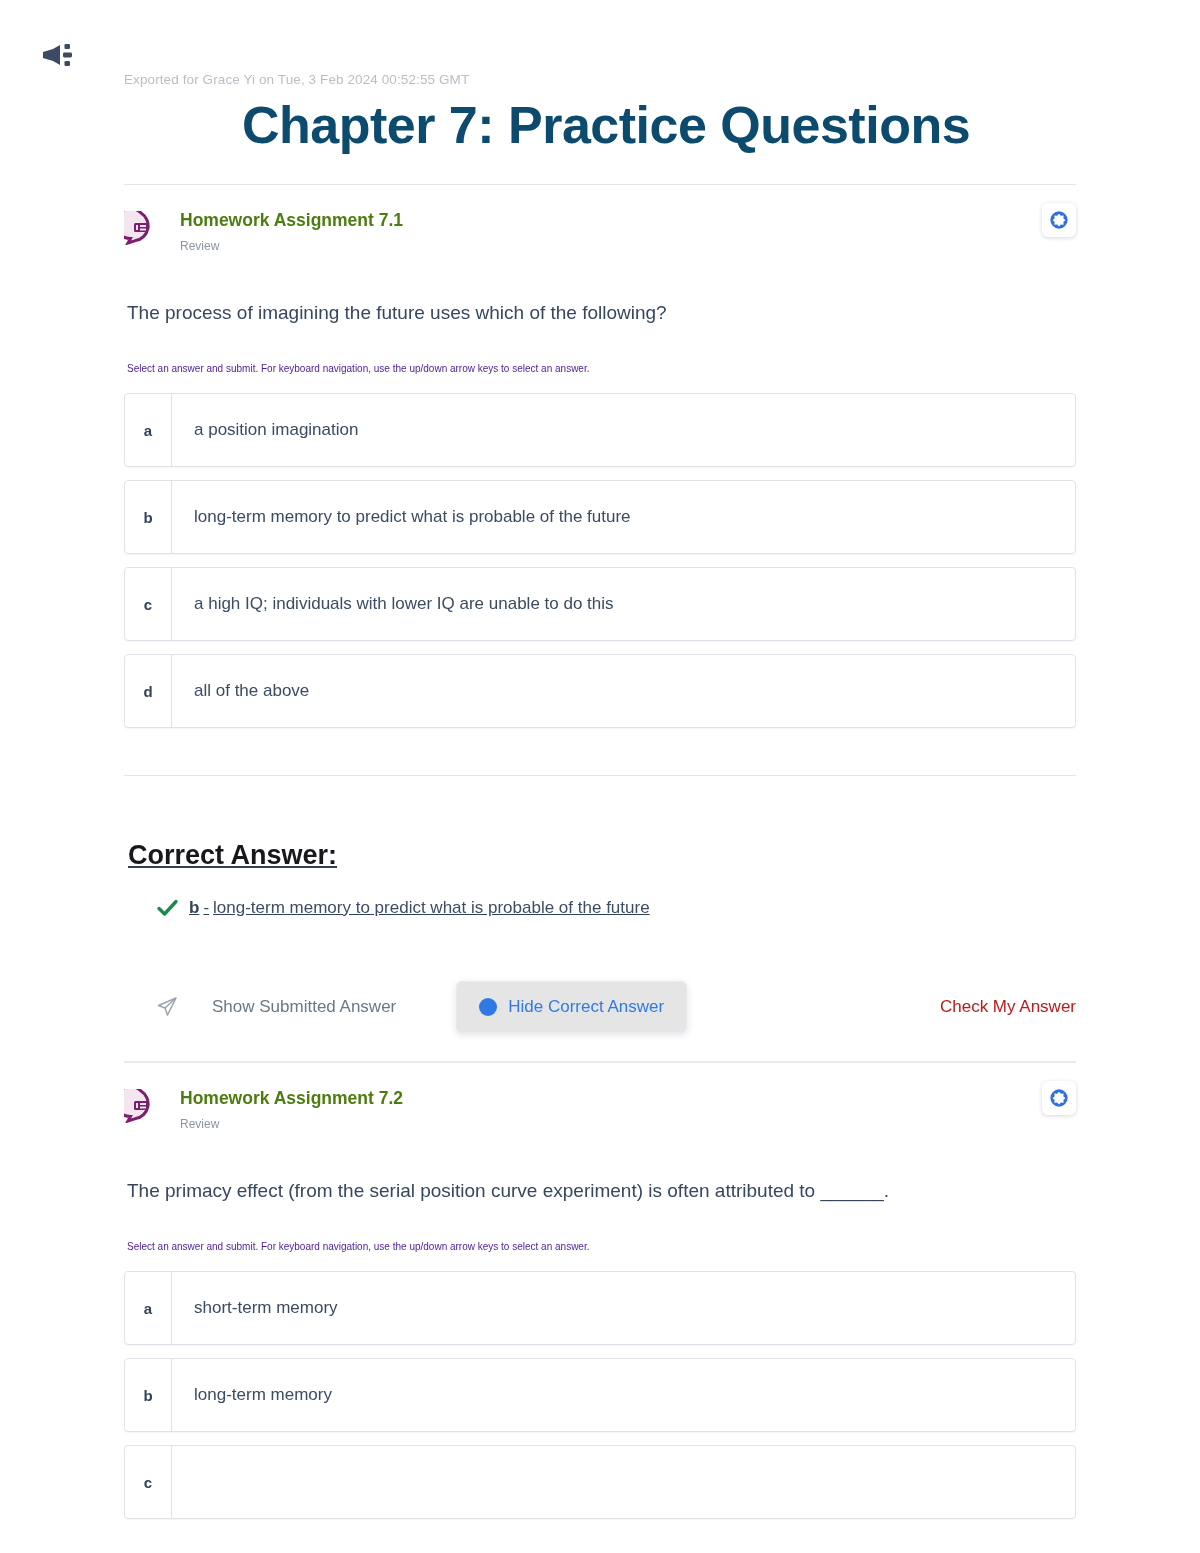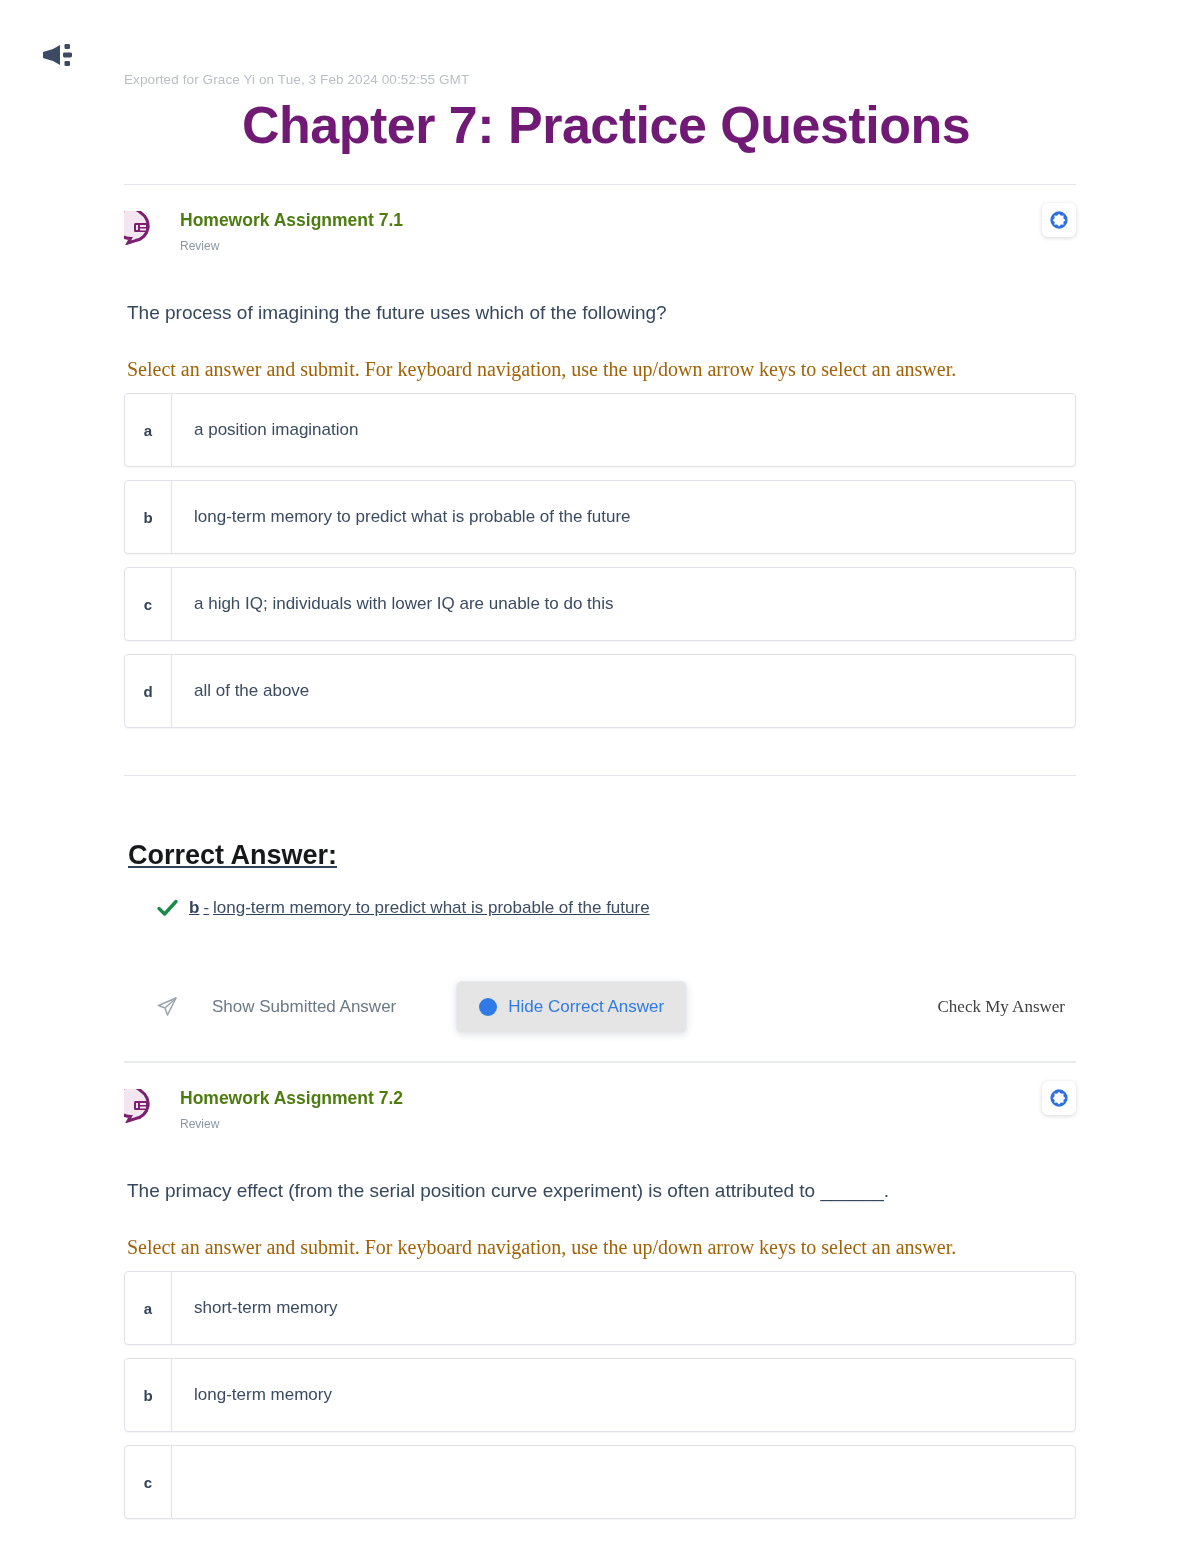--- a/index.html
+++ b/index.html
@@ -26,21 +26,21 @@
     font-size:13.5px;
     color:#b9bfc7;
     letter-spacing:.1px;
     line-height:16px;
   }
   .doc-title{
     margin:6px 4px 0 0;
     text-align:center;
     font-size:52px;
     font-weight:700;
-    color:#701a75;
+    color:#0c4a6e;
     letter-spacing:-0.5px;
     line-height:62px;
     padding-left:16px;
   }
 
   .hr{
     height:1px;background:#e3e6ea;border:0;
     margin:28px 124px 0 124px;
   }
   .hr.thick{height:2px;background:#e7eaee;}
@@ -68,23 +68,22 @@
     width:34px;height:34px;border-radius:6px;background:#ffffff;
     box-shadow:0 1px 4px rgba(0,0,0,.16);
     display:flex;align-items:center;justify-content:center;
   }
 
   .q-prompt{
     font-size:19px;color:#37475e;line-height:28px;
     margin:44px 0 0 3px;
   }
   .q-instruction{
-    font-size:20px;color:#a16207;line-height:20px;
+    font-size:10px;color:#4c1d95;line-height:20px;
     margin:32px 0 0 3px;
-    font-family:Liberation Serif, serif;
   }
 
   .options{margin-top:14px;}
   .option{
     display:flex;align-items:stretch;
     border:1px solid #dfe3e8;
     border-radius:4px;
     background:#ffffff;
     margin-bottom:13px;
     min-height:72px;
@@ -138,22 +137,22 @@
     border-radius:6px;
     box-shadow:0 2px 7px rgba(20,35,60,.13);
     padding:15px 22px;
     margin-left:60px;
   }
   .btn-hide .dot{
     width:18px;height:18px;border-radius:50%;background:#2f7ae5;
     margin-right:11px;flex:0 0 18px;
   }
   .btn-check{
-    color:#404040;
-    position:absolute;right:11px;font-family:Liberation Serif, serif;
+    color:#b91c1c;
+    position:absolute;right:0;
   }
 
   .spacer-sm{height:6px;}
 </style>
 </head>
 <body>
 
 <div class="page">
 
   <div class="brand-logo">

